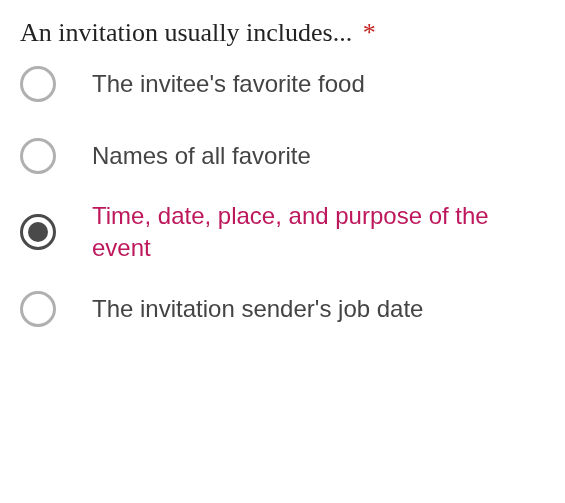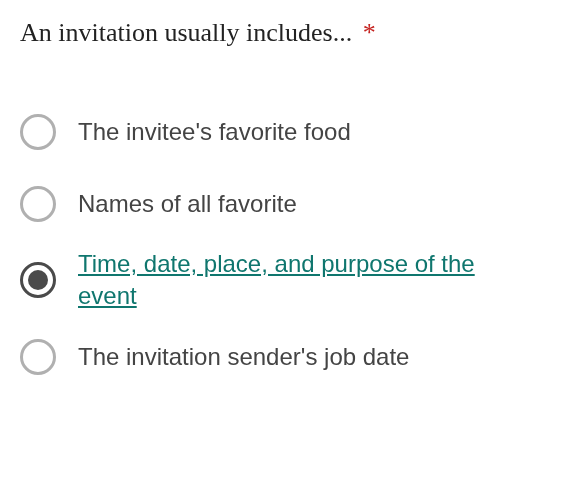--- a/index.html
+++ b/index.html
@@ -8,35 +8,34 @@
     padding: 18px 20px 20px 20px;
     width: 565px;
     height: 503px;
     font-family: Arial, Helvetica, sans-serif;
     background: #ffffff;
   }
   .question {
     font-family: Georgia, "Times New Roman", serif;
     font-size: 26px;
     color: #222;
-    margin-bottom: 48px;
     font-weight: 400;
   }
   .required {
     color: #c5221f;
     margin-left: 4px;
   }
   .options {
     display: flex;
     flex-direction: column;
   }
   .option {
     display: flex;
     align-items: center;
-    gap: 22px;
+    gap: 36px;
     min-height: 72px;
     padding: 8px 0;
     cursor: pointer;
   }
   .radio {
     flex: 0 0 36px;
     width: 36px;
     height: 36px;
     border-radius: 50%;
     border: 3px solid #b0b0b0;
@@ -55,22 +54,21 @@
     border-radius: 50%;
     background: #4a4a4a;
   }
   .option-label {
     font-size: 24px;
     color: #444;
     line-height: 1.35;
     max-width: 440px;
   }
   .option.selected .option-label {
-    color: #0f766e;
-    text-decoration: underline;
+    color: #be185d;
   }
 </style>
 </head>
 <body>
 
 <div class="question">
   <span>An invitation usually includes...</span>
   <span class="required">*</span>
 </div>
 

